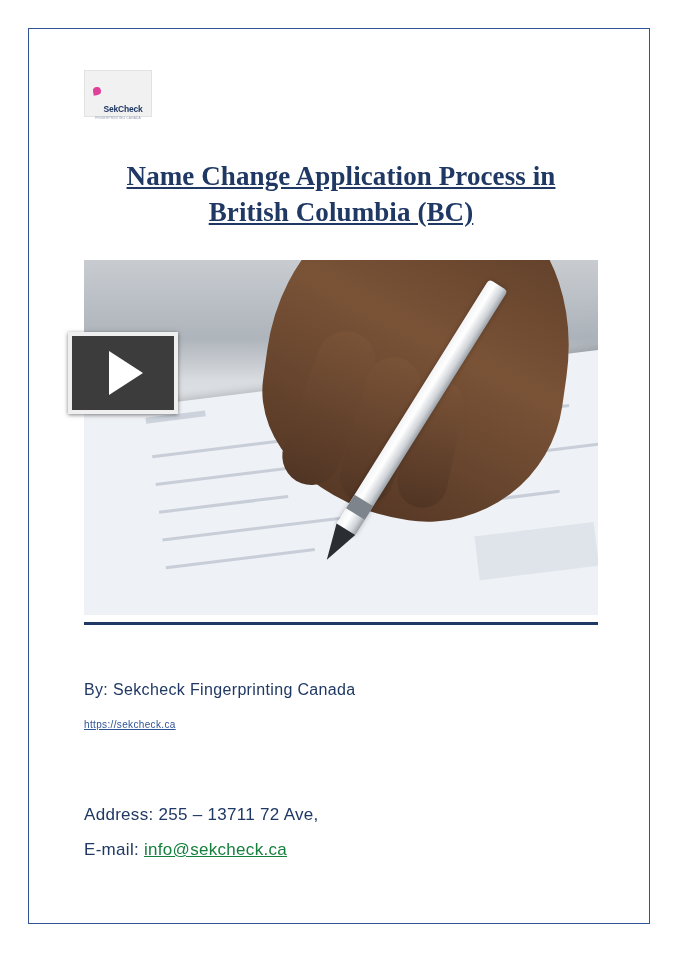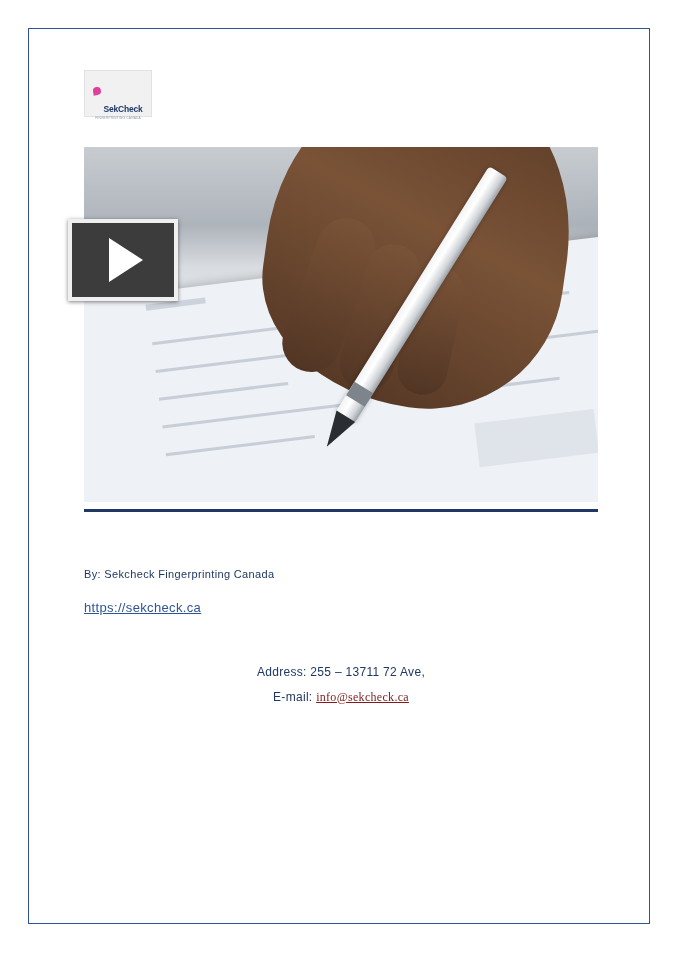--- a/index.html
+++ b/index.html
@@ -248,65 +248,65 @@
   .rule {
     margin-top: 7px;
     width: 514px;
     height: 3px;
     background: #1f3864;
   }
 
   
   .byline {
     margin-top: 56px;
-    font-size: 11px;
+    font-size: 16px;
     color: #1f3864;
     letter-spacing: 0.35px;
   }
   .weblink {
     margin-top: 20px;
-    font-size: 13px;
+    font-size: 10px;
     color: #2f5496;
     text-decoration: underline;
     letter-spacing: 0.35px;
     display: inline-block;
   }
 
   
   .contact {
-    margin-top: 44px;
-    text-align: center;
-    font-size: 12px;
+    margin-top: 66px;
+    text-align: left;
+    font-size: 17px;
     color: #1f3864;
     line-height: 2.05;
     letter-spacing: 0.3px;
   }
   .contact a {
-    color: #7f1d1d;
+    color: #15803d;
     text-decoration: underline;
-    font-family: Liberation Serif, serif;
   }
 </style>
 </head>
 <body>
 
 <div class="page">
   <div class="page-border"></div>
 
   <div class="content">
 
     <div class="logo-box">
       <div class="logo-row">
         <span class="logo-mark"></span>
         <span class="logo-text">SekCheck</span>
       </div>
       <div class="logo-sub">FINGERPRINTING CANADA</div>
       <div class="logo-bar"></div>
     </div>
 
+    <h1 class="doc-title">Name Change Application Process in British Columbia (BC)</h1>
 
     <div class="hero-wrap">
       <div class="hero">
         <div class="hero-bg"></div>
 
         <div class="clipboard"></div>
         <div class="clip-metal"></div>
 
         <div class="sheet">
           <div class="line" style="left:120px; top:50px; width:160px;"></div>

